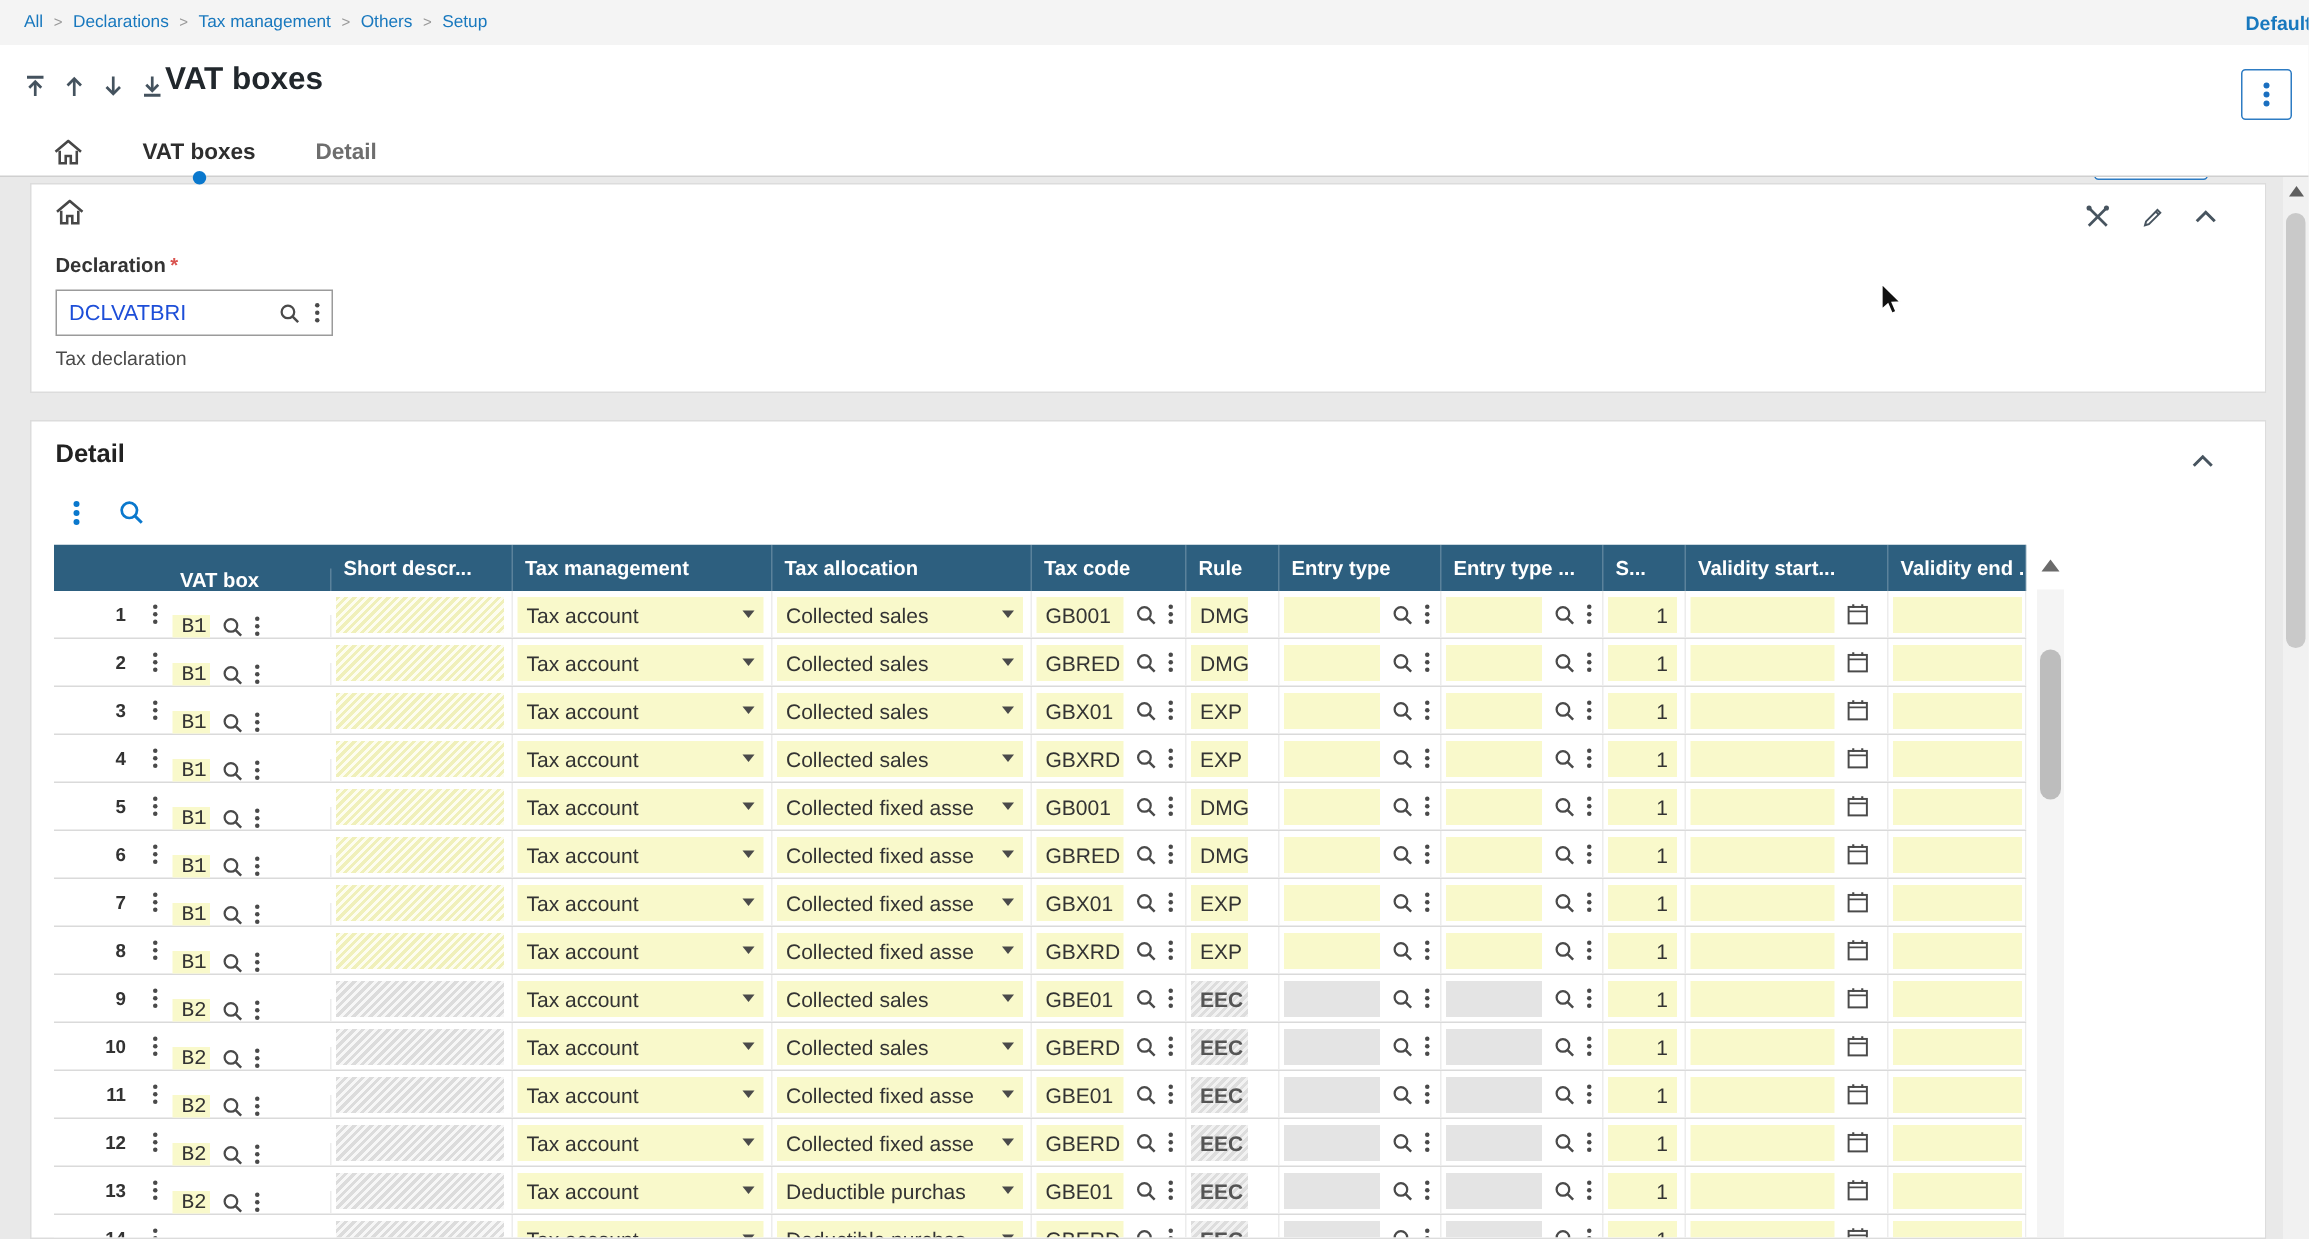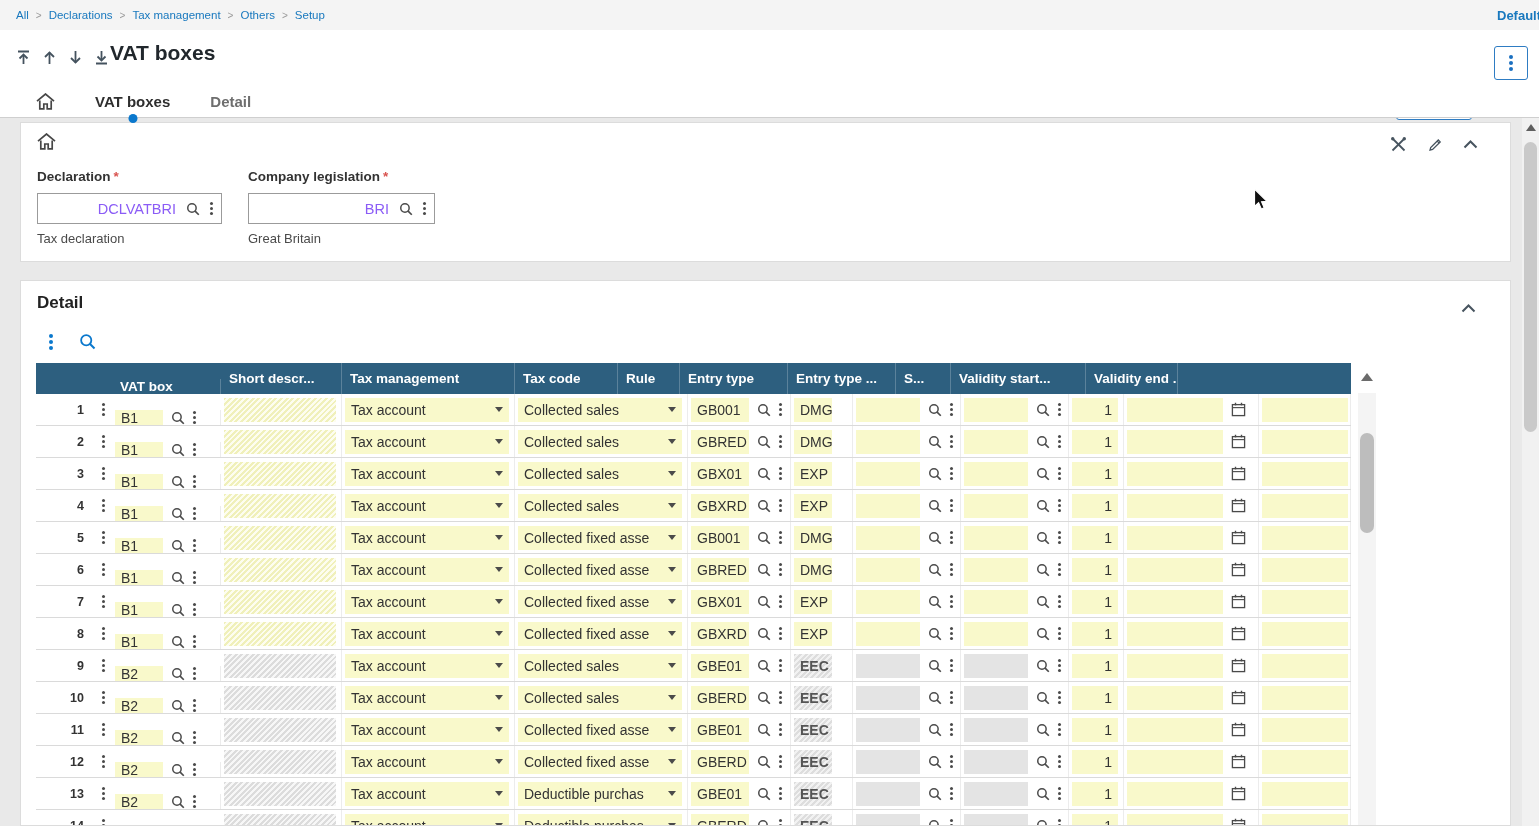--- a/index.html
+++ b/index.html
@@ -33,21 +33,21 @@
   .form-card{left:20px;top:122px;width:1491px;height:140px;}
   .detail-card{left:20px;top:280px;width:1491px;height:546px;overflow:hidden;}
 
   .section-home{position:absolute;left:16px;top:10px;color:#474747;cursor:pointer;}
   .card-icons{position:absolute;top:13px;right:32px;display:flex;gap:20px;align-items:center;color:#47545f;}
   .card-icon{cursor:pointer;display:flex;}
 
   .field{position:absolute;top:46px;}
   .field-label{font-size:13.5px;font-weight:bold;color:#333;margin-bottom:9px;}
   .req{color:#d9534f;margin-left:3px;}
-  .field-input{height:31px;border:1px solid #9b9b9b;background:#fff;display:flex;align-items:center;padding:0 8px;font-size:14.5px;color:#8b5cf6;gap:10px;text-align:right;}
+  .field-input{height:31px;border:1px solid #9b9b9b;background:#fff;display:flex;align-items:center;padding:0 8px;font-size:14.5px;color:#1d4ed8;gap:10px;}
   .field-input .val{flex:1;white-space:nowrap;overflow:hidden;}
   .field-helper{font-size:13px;color:#4a4a4a;margin-top:7px;}
   .inp-icon{color:#4a4a4a;cursor:pointer;display:flex;align-items:center;}
 
   
   .kebab{display:inline-block;width:3px;height:3px;border-radius:50%;background:currentColor;box-shadow:0 -5px currentColor,0 5px currentColor;}
   .kebab-lg{width:4px;height:4px;box-shadow:0 -6px currentColor,0 6px currentColor;}
   .c-dark{color:#4a4a4a;}
   .c-blue{color:#0a78cd;}
 
@@ -82,21 +82,21 @@
   .col-entry{width:108px;}
   .col-s{width:55px;}
   .col-vstart{width:135px;}
   .col-vend{width:92px;}
 
   .grid-row{display:flex;height:32px;border-bottom:1px solid #dadada;background:#fff;}
   .gc{display:flex;align-items:center;border-right:1px solid #ececec;padding-left:3px;gap:8px;overflow:hidden;}
   .gc-num{width:58px;justify-content:flex-end;padding-right:10px;font-size:12.5px;font-weight:bold;color:#333;border-right:none;gap:0;cursor:pointer;}
   .gc-kebab{width:18px;justify-content:center;border-right:none;padding:0;gap:0;cursor:pointer;}
   .inp{height:24px;background:#f9f9cb;display:flex;align-items:center;padding:0 6px;font-size:14px;color:#333;flex-shrink:0;white-space:nowrap;overflow:hidden;cursor:text;}
-  .inp-vatbox{width:48px;}
+  .inp-vatbox{width:25px;font-family:Liberation Mono, monospace;}
   .inp-short{width:112px;background:repeating-linear-gradient(135deg,#f0f0ba 0 2px,#fdfdef 2px 4px);}
   .inp-mgmt{width:164px;cursor:pointer;}
   .inp-alloc{width:164px;cursor:pointer;}
   .inp-code{width:58px;}
   .inp-rule{width:38px;}
   .inp-entry{width:64px;}
   .inp-s{width:46px;justify-content:flex-end;}
   .inp-vstart{width:96px;}
   .inp-vend{width:86px;}
   .inp .caret-down{margin-left:auto;}
@@ -222,36 +222,20 @@
             <line x1="10.4" y1="10.4" x2="14.6" y2="14.6" stroke="currentColor" stroke-width="1.9"></line>
           </svg>
         </span>
       <span class="inp-icon">
           <span class="kebab"></span>
         </span>
     </div>
     <div class="field-helper">Tax declaration</div>
   </div>
 
-  <div class="field" style="left:227px;width:187px;">
-    <div class="field-label"><span>Company legislation</span><span class="req">*</span></div>
-    <div class="field-input">
-      <span class="val">BRI</span>
-      <span class="inp-icon">
-          <svg width="14" height="14" viewBox="0 0 16 16">
-            <circle cx="6.8" cy="6.8" r="4.8" fill="none" stroke="currentColor" stroke-width="1.7"></circle>
-            <line x1="10.4" y1="10.4" x2="14.6" y2="14.6" stroke="currentColor" stroke-width="1.9"></line>
-          </svg>
-        </span>
-      <span class="inp-icon">
-          <span class="kebab"></span>
-        </span>
-    </div>
-    <div class="field-helper">Great Britain</div>
-  </div>
 
 </div>
 
 <div class="card detail-card">
   <div class="detail-title">Detail</div>
   <span class="detail-collapse">
     <svg width="15" height="9" viewBox="0 0 15 9">
         <polyline points="1.5,7.5 7.5,1.5 13.5,7.5" fill="none" stroke="currentColor" stroke-width="2"></polyline>
       </svg>
   </span>
@@ -268,20 +252,21 @@
       </span>
   </div>
 
 
   <div class="grid">
     <div class="grid-header">
       <div class="gh-cell gh-first col-first"></div>
       <div class="gh-cell col-vatbox">VAT box</div>
       <div class="gh-cell col-short">Short descr...</div>
       <div class="gh-cell col-mgmt">Tax management</div>
+      <div class="gh-cell col-alloc">Tax allocation</div>
       <div class="gh-cell col-code">Tax code</div>
       <div class="gh-cell col-rule">Rule</div>
       <div class="gh-cell col-entry">Entry type</div>
       <div class="gh-cell col-entry">Entry type ...</div>
       <div class="gh-cell col-s">S...</div>
       <div class="gh-cell col-vstart">Validity start...</div>
       <div class="gh-cell col-vend">Validity end ..</div>
     </div>
     <div>
   <div class="grid-row">

